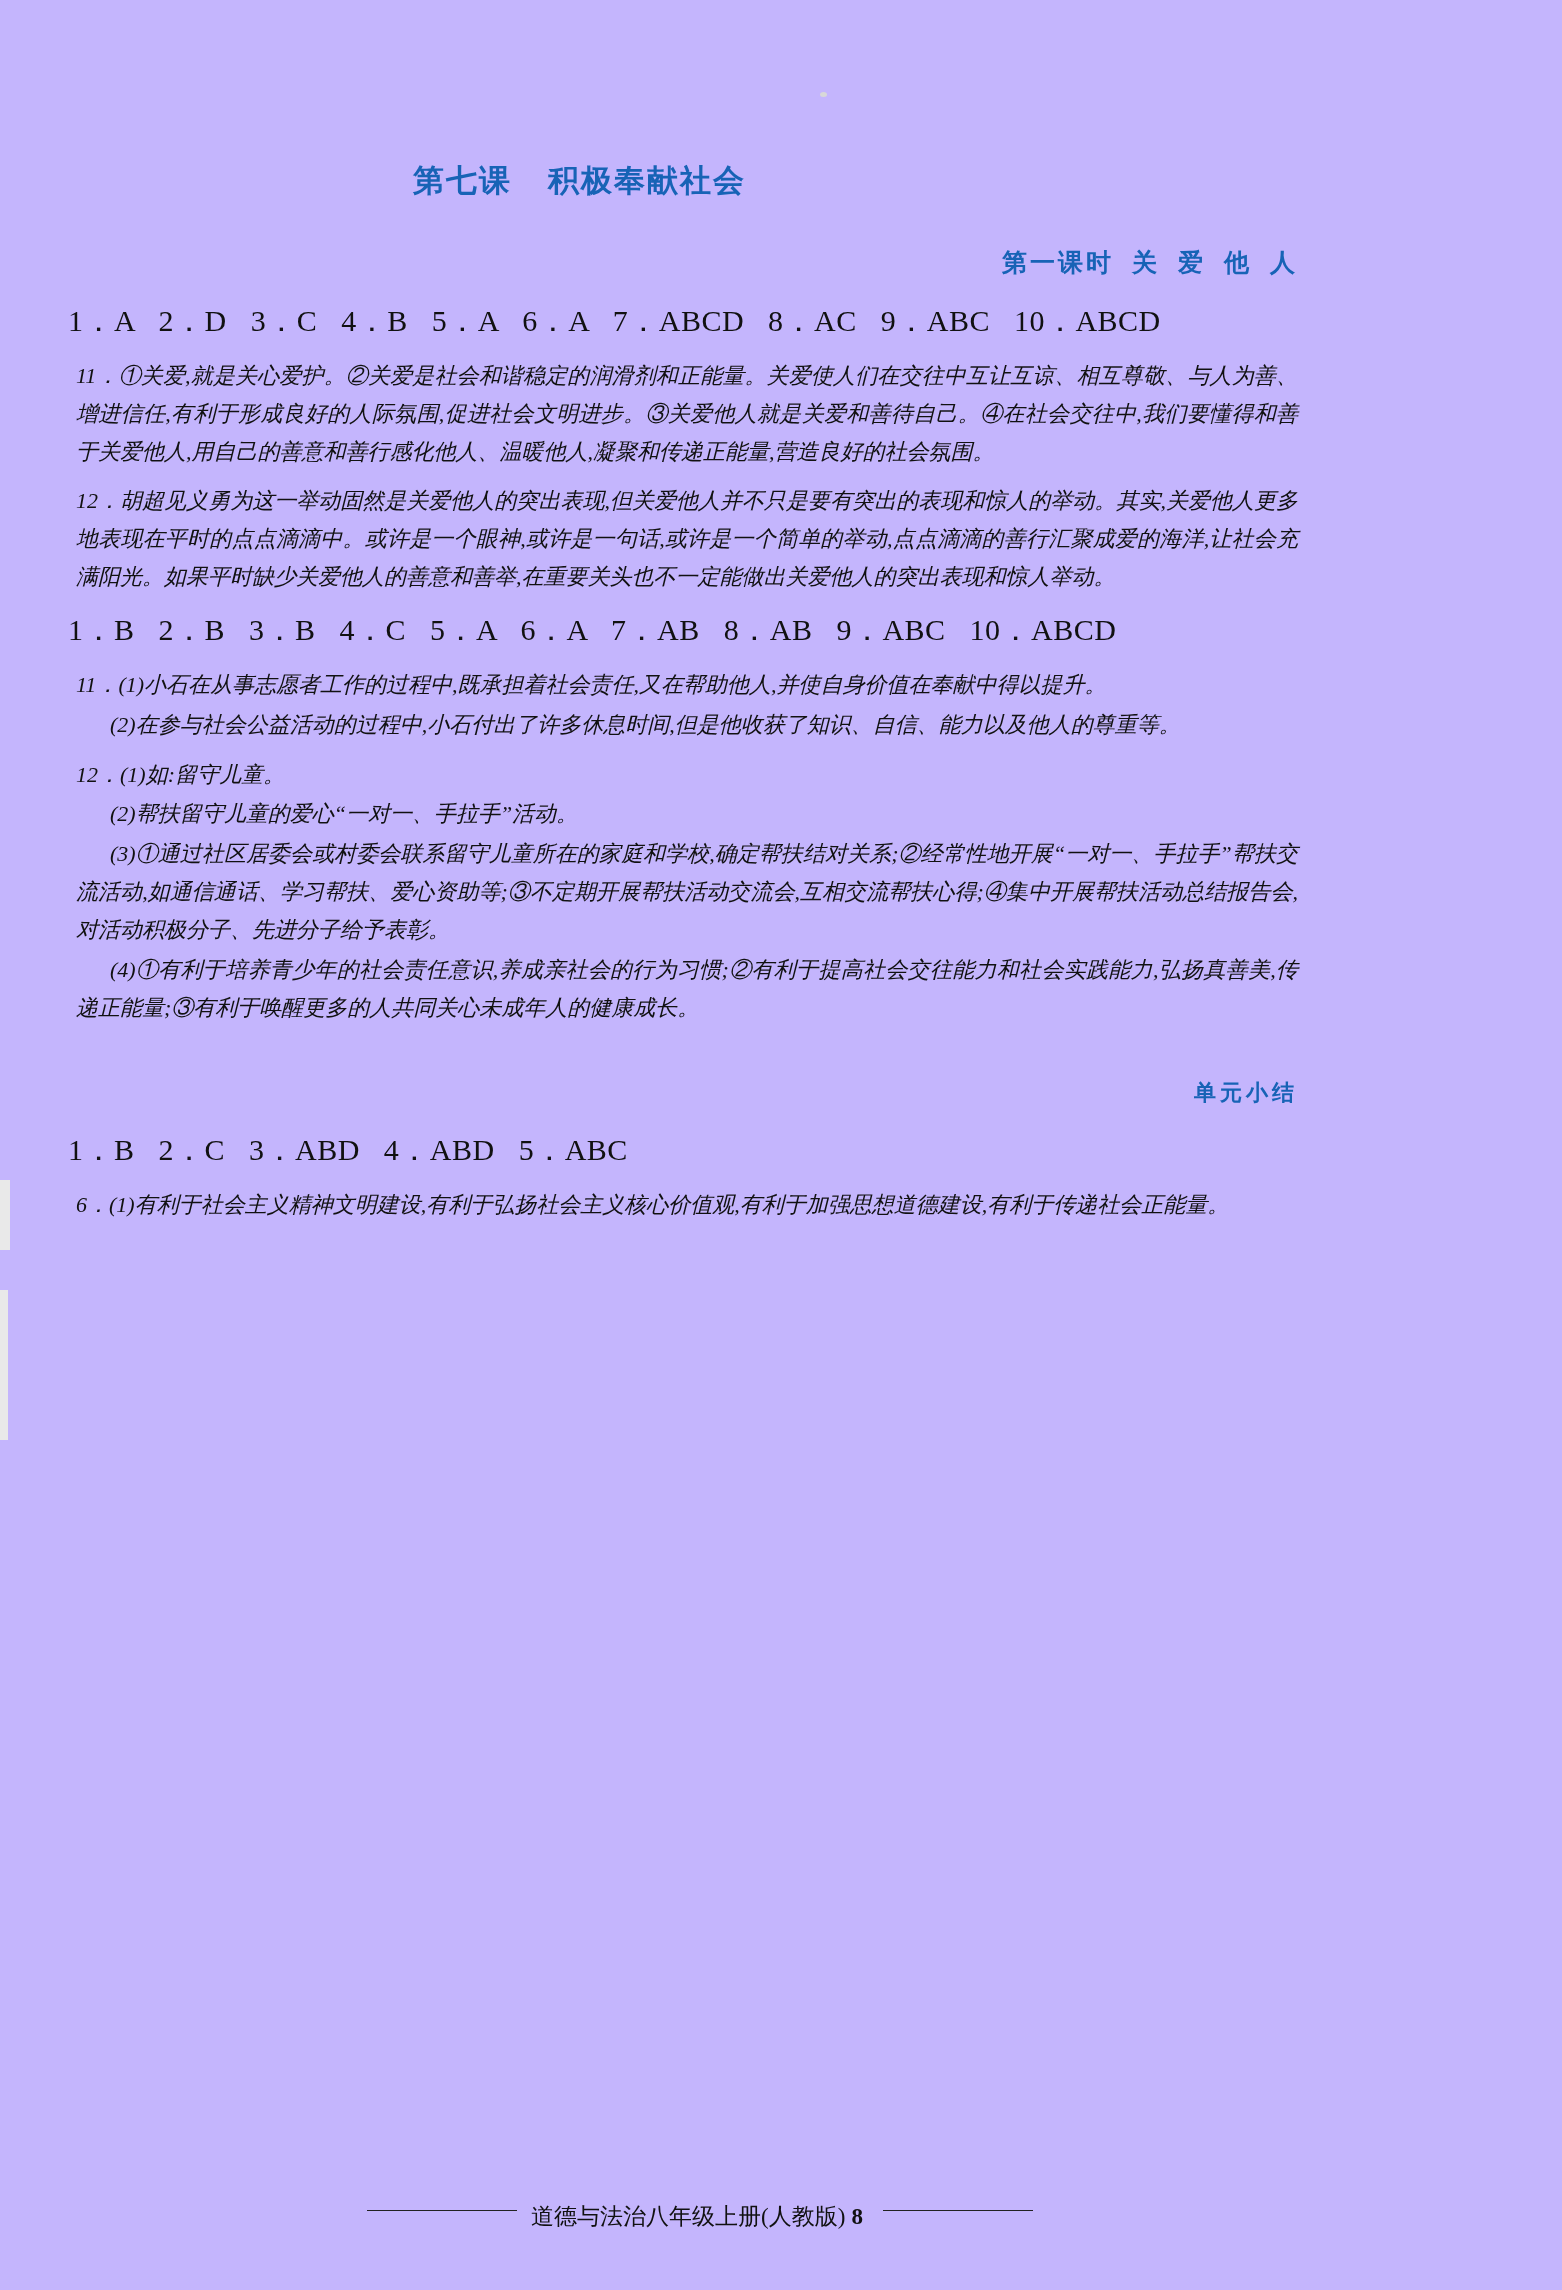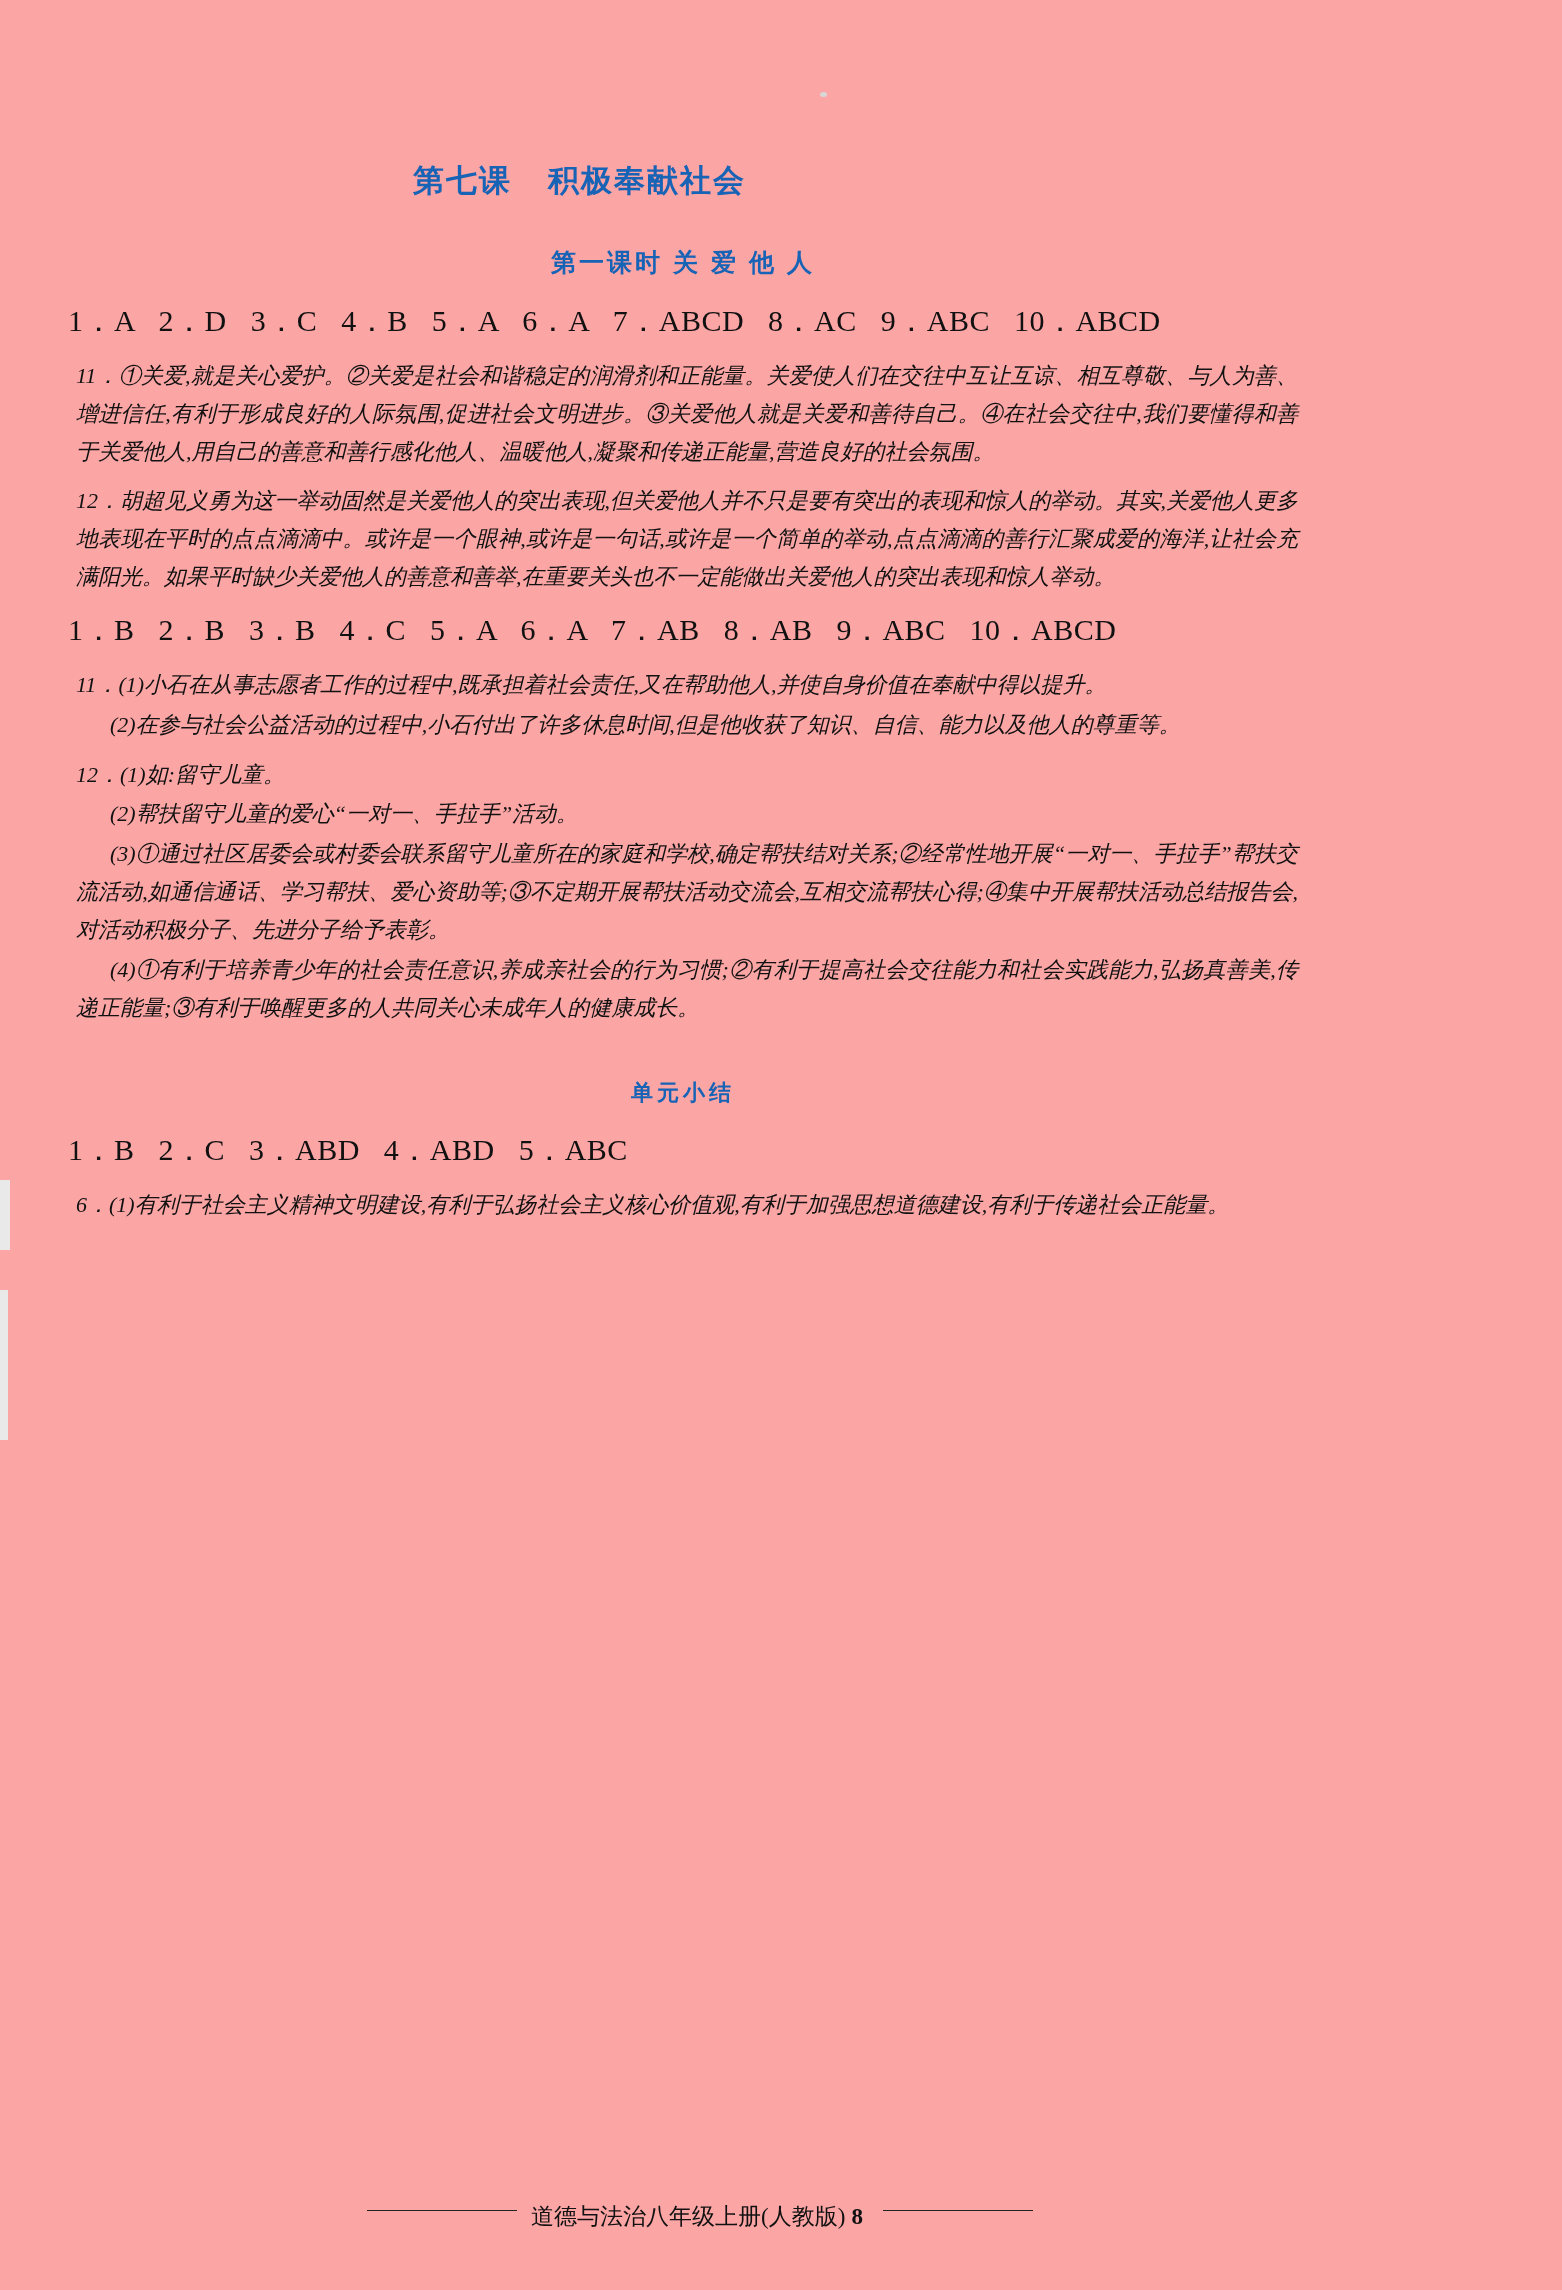--- a/index.html
+++ b/index.html
@@ -4,21 +4,21 @@
 <style>
   html, body {
     margin: 0;
     padding: 0;
     background: #ffffff;
   }
   .page {
     position: relative;
     width: 1562px;
     height: 2290px;
-    background: #fca5a5;
+    background: #c4b5fd;
     font-family: "Liberation Serif", serif;
     overflow: hidden;
   }
   .content {
     position: absolute;
     left: 0;
     top: 0;
     width: 1562px;
     height: 2290px;
     padding: 0;
@@ -45,22 +45,22 @@
     width: 36px;
   }
 
   
   .section-title {
     color: #1763b6;
     font-weight: bold;
     font-size: 25px;
     letter-spacing: 3px;
     margin: 44px 0 18px 0;
-    text-align: center;
-    font-family: Liberation Sans, sans-serif;
+    text-align: right;
+    font-family: Liberation Mono, monospace;
   }
   .section-title.unit {
     font-size: 22px;
     letter-spacing: 4px;
     margin-top: 52px;
   }
 
   .answers-line {
     font-size: 30px;
     color: #111;

